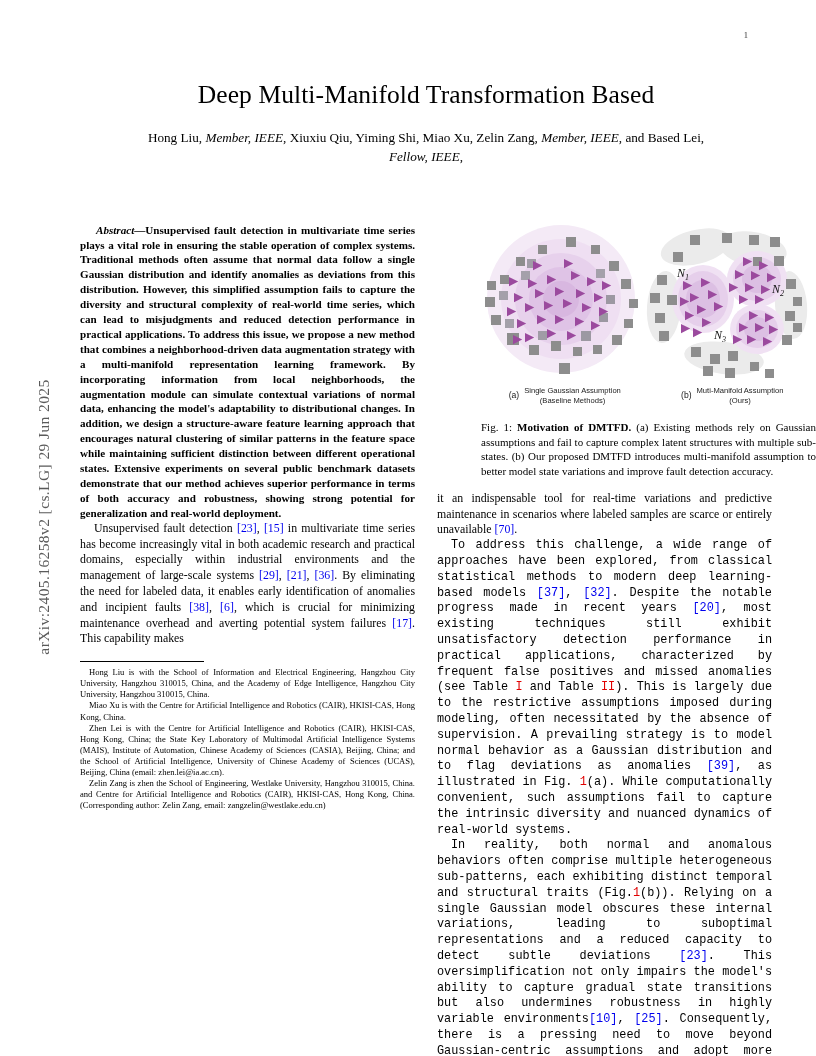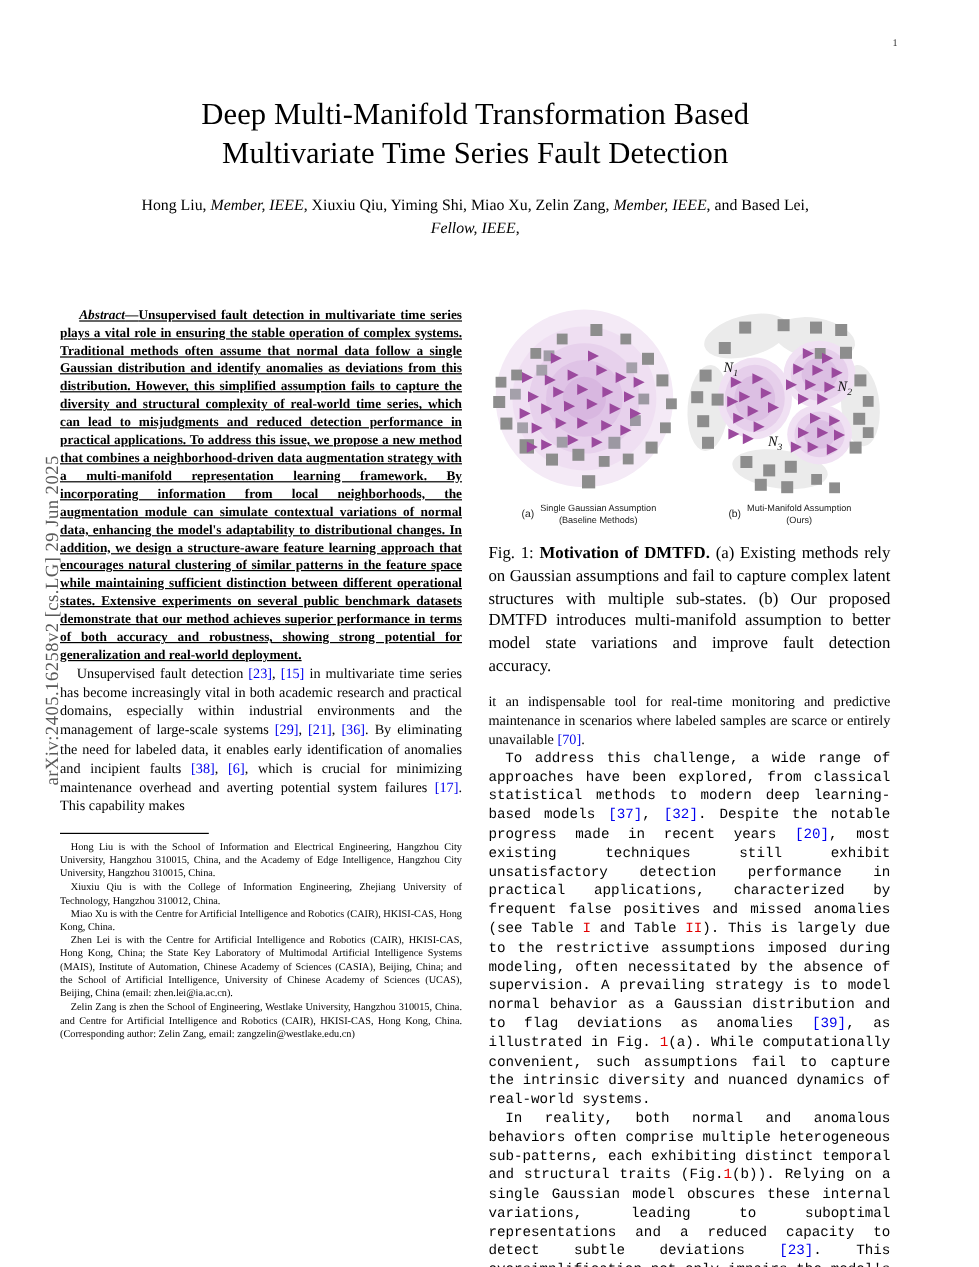--- a/index.html
+++ b/index.html
@@ -37,21 +37,21 @@
     position: absolute;
     right: 68px;
     top: 30px;
     font-size: 8.5px;
     color: #333;
   }
 
   
   #page {
     position: absolute;
-    left: 50px;
+    left: 80px;
     top: 60px;
     width: 692px;
     height: 960px;
   }
 
   
   #title-block { text-align: center; }
   #paper-title {
     font-size: 25.5px;
     line-height: 1.30;
@@ -83,21 +83,20 @@
     text-justify: inter-word;
     hyphens: auto;
   }
 
   
   .abstract {
     font-size: 11.1px;
     line-height: 1.345;
     font-weight: bold;
     text-indent: 16px;
-    text-decoration: underline;
   }
   .abstract .lead { font-style: italic; font-weight: bold; }
   .index-terms {
     font-size: 11.1px;
     line-height: 1.345;
     font-weight: bold;
     text-indent: 16px;
     margin-top: 11px;
   }
   .index-terms .lead { font-style: italic; font-weight: bold; }
@@ -134,21 +133,21 @@
     margin-bottom: 5px;
   }
   .footnote-p {
     font-size: 8.55px;
     line-height: 1.30;
     text-indent: 9px;
     text-align: justify;
   }
 
   
-  #figure-1 { width: 335px; }
+  #figure-1 { width: 335px; margin-left: 44px; }
   #fig-canvas {
     position: relative;
     width: 335px;
     height: 162px;
   }
   #fig-canvas svg { display: block; }
   .subcap {
     display: flex;
     width: 335px;
     font-family: "Liberation Sans", sans-serif;
@@ -160,59 +159,57 @@
     flex: 1;
     display: flex;
     align-items: flex-start;
     justify-content: center;
     gap: 5px;
   }
   .subcap .tag { font-size: 8.6px; padding-top: 4px; }
   .subcap .txt { text-align: center; line-height: 1.35; }
 
   .fig-caption {
-    font-size: 14px;
+    font-size: 11px;
     line-height: 1.335;
     text-align: justify;
     margin-top: 14px;
   }
   .fig-caption b { font-weight: bold; }
 </style>
 </head>
 <body>
 
 <div id="arxiv-stamp">arXiv:2405.16258v2  [cs.LG]  29 Jun 2025</div>
 <div id="page-number">1</div>
 
 <div id="page">
 
   <div id="title-block">
     <h1 id="paper-title">
       <span class="l">Deep Multi-Manifold Transformation Based</span>
-      <span class="l">Multivariate Time Series Fault Detection</span>
     </h1>
     <div id="author-line">
       <span>Hong Liu, </span><i>Member, IEEE</i><span>, Xiuxiu Qiu, Yiming Shi, Miao Xu, Zelin Zang, </span><i>Member, IEEE</i><span>, and Based Lei, </span><i>Fellow, IEEE</i><span>,</span>
     </div>
   </div>
 
   <div id="columns">
 
     <div class="col">
 
       <p class="abstract"><span class="lead">Abstract</span><span>—</span><span>Unsupervised fault detection in multivariate time series plays a vital role in ensuring the stable operation of complex systems. Traditional methods often assume that normal data follow a single Gaussian distribution and identify anomalies as deviations from this distribution. However, this simplified assumption fails to capture the diversity and structural complexity of real-world time series, which can lead to misjudgments and reduced detection performance in practical applications. To address this issue, we propose a new method that combines a neighborhood-driven data augmentation strategy with a multi-manifold representation learning framework. By incorporating information from local neighborhoods, the augmentation module can simulate contextual variations of normal data, enhancing the model's adaptability to distributional changes. In addition, we design a structure-aware feature learning approach that encourages natural clustering of similar patterns in the feature space while maintaining sufficient distinction between different operational states. Extensive experiments on several public benchmark datasets demonstrate that our method achieves superior performance in terms of both accuracy and robustness, showing strong potential for generalization and real-world deployment.</span></p>
 
 
 
       <p class="body-p"><span>Unsupervised fault detection </span><span class="cite">[23]</span><span>, </span><span class="cite">[15]</span><span> in multivariate time series has become increasingly vital in both academic research and practical domains, especially within industrial environments and the management of large-scale systems </span><span class="cite">[29]</span><span>, </span><span class="cite">[21]</span><span>, </span><span class="cite">[36]</span><span>. By eliminating the need for labeled data, it enables early identification of anomalies and incipient faults </span><span class="cite">[38]</span><span>, </span><span class="cite">[6]</span><span>, which is crucial for minimizing maintenance overhead and averting potential system failures </span><span class="cite">[17]</span><span>. This capability makes</span></p>
 
       <div id="footnote-wrap">
         <div id="footnote-rule"></div>
         <p class="footnote-p">Hong Liu is with the School of Information and Electrical Engineering, Hangzhou City University, Hangzhou 310015, China, and the Academy of Edge Intelligence, Hangzhou City University, Hangzhou 310015, China.</p>
-        <p class="footnote-p">Xiuxiu Qiu is with the College of Information Engineering, Zhejiang University of Technology, Hangzhou 310012, China.</p>
         <p class="footnote-p">Miao Xu is with the Centre for Artificial Intelligence and Robotics (CAIR), HKISI-CAS, Hong Kong, China.</p>
         <p class="footnote-p">Zhen Lei is with the Centre for Artificial Intelligence and Robotics (CAIR), HKISI-CAS, Hong Kong, China; the State Key Laboratory of Multimodal Artificial Intelligence Systems (MAIS), Institute of Automation, Chinese Academy of Sciences (CASIA), Beijing, China; and the School of Artificial Intelligence, University of Chinese Academy of Sciences (UCAS), Beijing, China (email: zhen.lei@ia.ac.cn).</p>
         <p class="footnote-p">Zelin Zang is zhen the School of Engineering, Westlake University, Hangzhou 310015, China. and Centre for Artificial Intelligence and Robotics (CAIR), HKISI-CAS, Hong Kong, China. (Corresponding author: Zelin Zang, email: zangzelin@westlake.edu.cn)</p>
       </div>
 
     </div>
 
     <div class="col">
 
       <div id="figure-1">
@@ -396,21 +393,21 @@
             <span class="txt">
               <span>Muti-Manifold Assumption</span><br>
               <span>(Ours)</span>
             </span>
           </div>
         </div>
 
         <p class="fig-caption"><span>Fig. 1: </span><b>Motivation of DMTFD.</b><span> (a) Existing methods rely on Gaussian assumptions and fail to capture complex latent structures with multiple sub-states. (b) Our proposed DMTFD introduces multi-manifold assumption to better model state variations and improve fault detection accuracy.</span></p>
       </div>
 
-      <p class="body-p noindent" style="margin-top:12px"><span>it an indispensable tool for real-time monitoring and predictive maintenance in scenarios where labeled samples are scarce or entirely unavailable </span><span class="cite">[70]</span><span>.</span></p>
+      <p class="body-p noindent" style="margin-top:12px"><span>it an indispensable tool for real-time variations and predictive maintenance in scenarios where labeled samples are scarce or entirely unavailable </span><span class="cite">[70]</span><span>.</span></p>
 
       <p class="body-p"><span>To address this challenge, a wide range of approaches have been explored, from classical statistical methods to modern deep learning-based models </span><span class="cite">[37]</span><span>, </span><span class="cite">[32]</span><span>. Despite the notable progress made in recent years </span><span class="cite">[20]</span><span>, most existing techniques still exhibit unsatisfactory detection performance in practical applications, characterized by frequent false positives and missed anomalies (see Table </span><span class="ref-red">I</span><span> and Table </span><span class="ref-red">II</span><span>). This is largely due to the restrictive assumptions imposed during modeling, often necessitated by the absence of supervision. A prevailing strategy is to model normal behavior as a Gaussian distribution and to flag deviations as anomalies </span><span class="cite">[39]</span><span>, as illustrated in Fig. </span><span class="ref-red">1</span><span>(a). While computationally convenient, such assumptions fail to capture the intrinsic diversity and nuanced dynamics of real-world systems.</span></p>
 
       <p class="body-p"><span>In reality, both normal and anomalous behaviors often comprise multiple heterogeneous sub-patterns, each exhibiting distinct temporal and structural traits (Fig.</span><span class="ref-red">1</span><span>(b)). Relying on a single Gaussian model obscures these internal variations, leading to suboptimal representations and a reduced capacity to detect subtle deviations </span><span class="cite">[23]</span><span>. This oversimplification not only impairs the model's ability to capture gradual state transitions but also undermines robustness in highly variable environments</span><span class="cite">[10]</span><span>, </span><span class="cite">[25]</span><span>. Consequently, there is a pressing need to move beyond Gaussian-centric assumptions and adopt more expressive modeling paradigms capable of characterizing</span></p>
 
     </div>
   </div>
 </div>
 
 </body></html>

